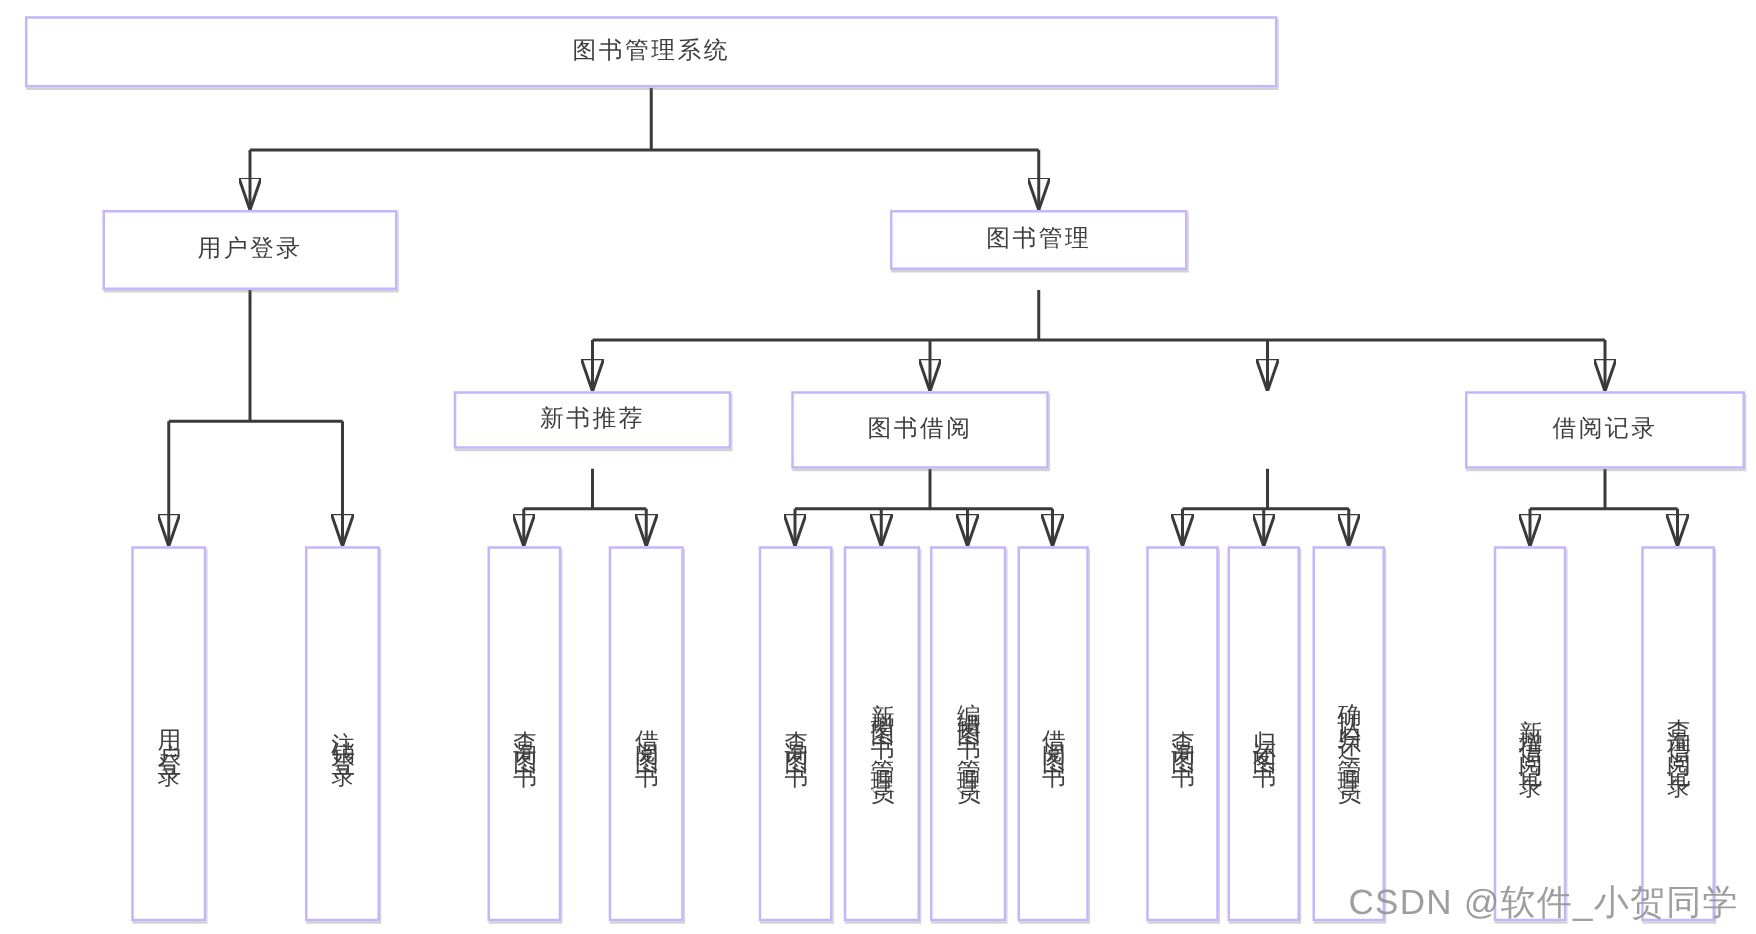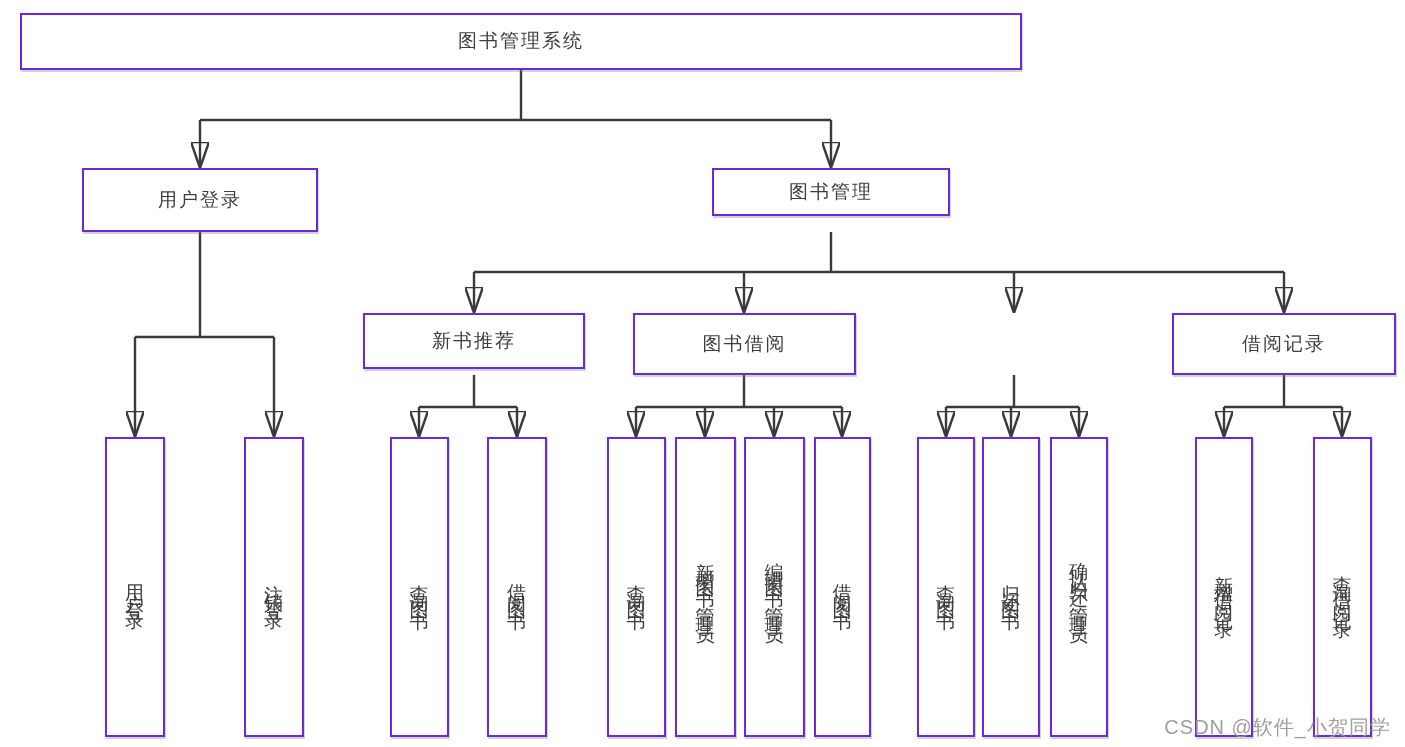--- a/index.html
+++ b/index.html
@@ -22,21 +22,21 @@
     z-index: 1;
   }
   .wires path {
     stroke: #3a3a3a;
     stroke-width: 2.4;
     fill: none;
   }
   .node {
     position: absolute;
     box-sizing: border-box;
-    border: 2px solid #6d28d9;
+    border: 2px solid #c4b5fd;
     background: #ffffff;
     display: flex;
     align-items: center;
     justify-content: center;
     box-shadow: 1px 2px 0 rgba(130,130,130,0.35);
     z-index: 2;
   }
   .node .lbl {
     color: #3e3e3e;
     font-size: 19px;
@@ -49,21 +49,21 @@
     text-orientation: mixed;
     letter-spacing: 9px;
     white-space: nowrap;
     line-height: 1;
   }
   .watermark {
     position: absolute;
     right: 14px;
     bottom: 6px;
     z-index: 3;
-    font-size: 20px;
+    font-size: 28px;
     color: rgba(148,148,148,0.9);
     letter-spacing: 1px;
     white-space: nowrap;
   }
 </style>
 </head>
 <body>
 
 <div class="canvas">
 
@@ -119,24 +119,24 @@
     <span class="lbl">图书管理系统</span>
   </div>
 
   <div class="node" style="left:82px;top:168px;width:236px;height:64px">
     <span class="lbl">用户登录</span>
   </div>
   <div class="node" style="left:712px;top:168px;width:238px;height:48px">
     <span class="lbl">图书管理</span>
   </div>
 
-  <div class="node" style="left:363px;top:313px;width:222px;height:56px">
+  <div class="node" style="left:363px;top:313px;width:222px;height:46px">
     <span class="lbl">新书推荐</span>
   </div>
-  <div class="node" style="left:633px;top:313px;width:223px;height:62px">
+  <div class="node" style="left:633px;top:313px;width:206px;height:62px">
     <span class="lbl">图书借阅</span>
   </div>
   <div class="node" style="left:1172px;top:313px;width:224px;height:62px">
     <span class="lbl">借阅记录</span>
   </div>
 
   <div class="node v" style="left:105px;top:437px;width:60px;height:300px">
     <span class="lbl">用户登录</span>
   </div>
   <div class="node v" style="left:244px;top:437px;width:60px;height:300px">

